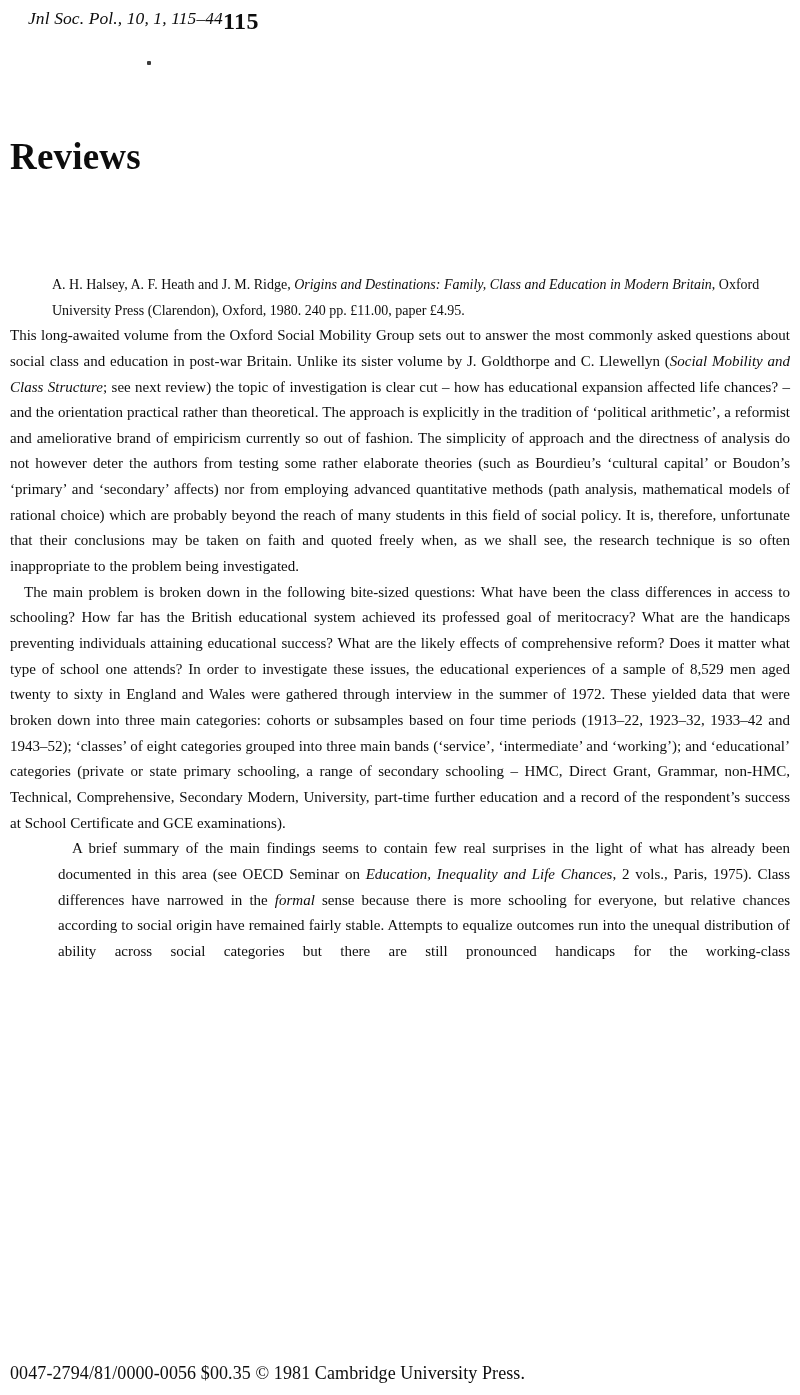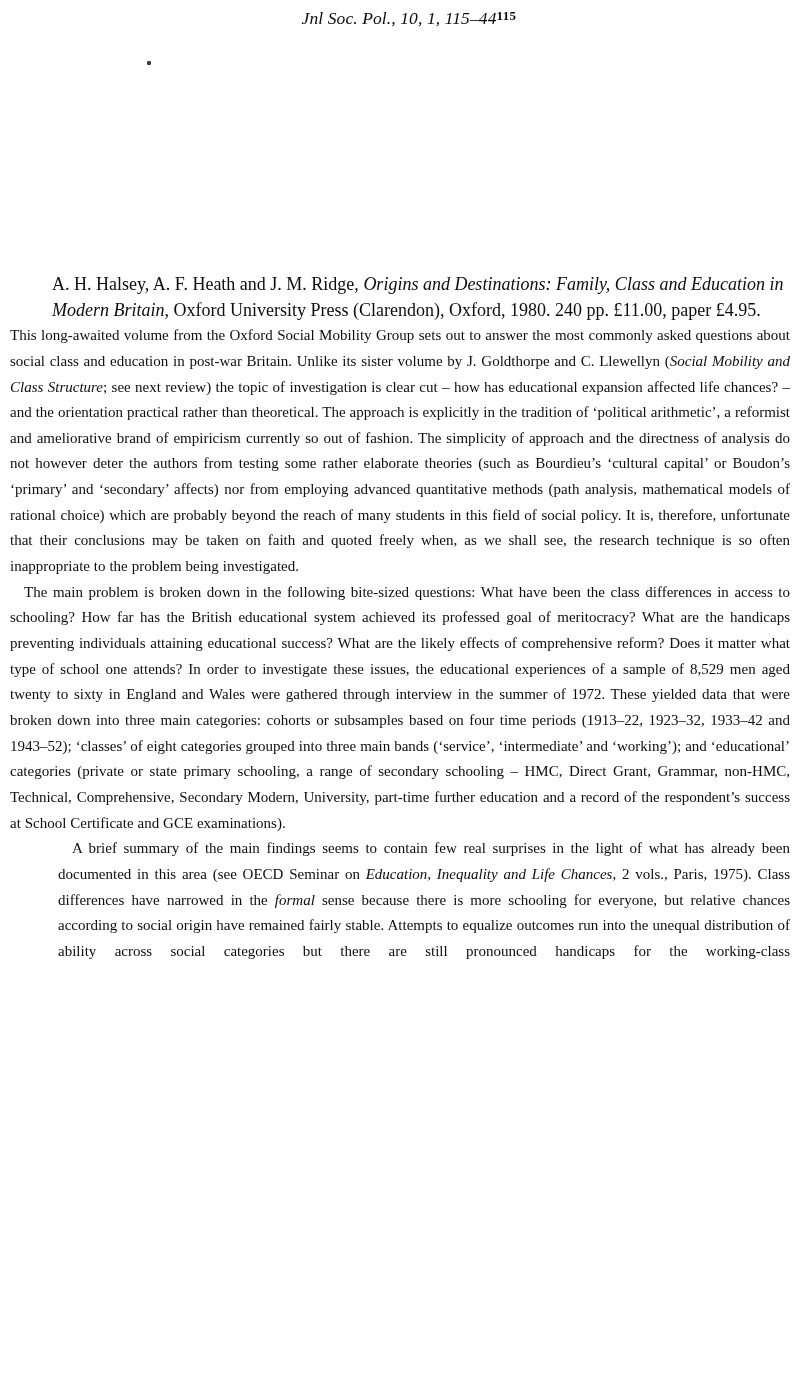--- a/index.html
+++ b/index.html
@@ -22,30 +22,30 @@
 
   
   .running-head {
     position: absolute;
     top: 8px;
     left: 28px;
     right: 10px;
     height: 26px;
     display: flex;
     align-items: flex-start;
-    justify-content: center;
+    justify-content: flex-start;
   }
   .running-head-left {
     font-style: italic;
     font-size: 17.5px;
     letter-spacing: 0.1px;
     white-space: nowrap;
   }
   .running-head-right {
-    font-size: 13px;
+    font-size: 24px;
     font-weight: 600;
     letter-spacing: 0.4px;
   }
 
   
   .scan-speck {
     position: absolute;
     left: 147px;
     top: 61px;
     width: 4px;
@@ -69,21 +69,21 @@
   .column {
     position: absolute;
     left: 10px;
     top: 272px;
     width: 780px;
   }
 
   .citation {
     margin: 0 0 0 42px;
     width: 738px;
-    font-size: 18px;
+    font-size: 14px;
     line-height: 25.6px;
     text-align: left;
     text-indent: 0;
     hyphens: none;
   }
 
   p.body {
     margin: 0;
     font-size: 15px;
     line-height: 25.65px;
@@ -119,29 +119,31 @@
 
 <div class="page">
 
   <div class="running-head">
     <span class="running-head-left">Jnl Soc. Pol., 10, 1, 115–44</span>
     <span class="running-head-right">115</span>
   </div>
 
   <div class="scan-speck"></div>
 
+  <h1 class="section-title">Reviews</h1>
 
   <div class="column">
 
     <p class="citation">
       <span>A. H. Halsey, A. F. Heath and J. M. Ridge, </span><span class="it">Origins and Destinations: Family, Class and Education in Modern Britain</span><span>, Oxford University Press (Clarendon), Oxford, 1980. 240 pp. £11.00, paper £4.95.</span>
     </p>
 
     <div id="paragraph-host">
         <p class="body"><span>This long-awaited volume from the Oxford Social Mobility Group sets out to answer the most commonly asked questions about social class and education in post-war Britain. Unlike its sister volume by J. Goldthorpe and C. Llewellyn (</span><span class="it">Social Mobility and Class Structure</span><span>; see next review) the topic of investigation is clear cut – how has educational expansion affected life chances? – and the orientation practical rather than theoretical. The approach is explicitly in the tradition of ‘political arithmetic’, a reformist and ameliorative brand of empiricism currently so out of fashion. The simplicity of approach and the directness of analysis do not however deter the authors from testing some rather elaborate theories (such as Bourdieu’s ‘cultural capital’ or Boudon’s ‘primary’ and ‘secondary’ affects) nor from employing advanced quantitative methods (path analysis, mathematical models of rational choice) which are probably beyond the reach of many students in this field of social policy. It is, therefore, unfortunate that their conclusions may be taken on faith and quoted freely when, as we shall see, the research technique is so often inappropriate to the problem being investigated.</span></p>
         <p class="body indented"><span>The main problem is broken down in the following bite-sized questions: What have been the class differences in access to schooling? How far has the British educational system achieved its professed goal of meritocracy? What are the handicaps preventing individuals attaining educational success? What are the likely effects of comprehensive reform? Does it matter what type of school one attends? In order to investigate these issues, the educational experiences of a sample of 8,529 men aged twenty to sixty in England and Wales were gathered through interview in the summer of 1972. These yielded data that were broken down into three main categories: cohorts or subsamples based on four time periods (1913–22, 1923–32, 1933–42 and 1943–52); ‘classes’ of eight categories grouped into three main bands (‘service’, ‘intermediate’ and ‘working’); and ‘educational’ categories (private or state primary schooling, a range of secondary schooling – HMC, Direct Grant, Grammar, non-HMC, Technical, Comprehensive, Secondary Modern, University, part-time further education and a record of the respondent’s success at School Certificate and GCE examinations).</span></p>
         <p class="body indented clipped"><span>A brief summary of the main findings seems to contain few real surprises in the light of what has already been documented in this area (see OECD Seminar on </span><span class="it">Education, Inequality and Life Chances</span><span>, 2 vols., Paris, 1975). Class differences have narrowed in the </span><span class="it">formal</span><span> sense because there is more schooling for everyone, but relative chances according to social origin have remained fairly stable. Attempts to equalize outcomes run into the unequal distribution of ability across social categories but there are still pronounced handicaps for the working-class</span></p>
       </div>
 
   </div>
 
+  <div class="footer-line">0047-2794/81/0000-0056 $00.35 © 1981 Cambridge University Press.</div>
 
 </div>
 
 </body></html>

